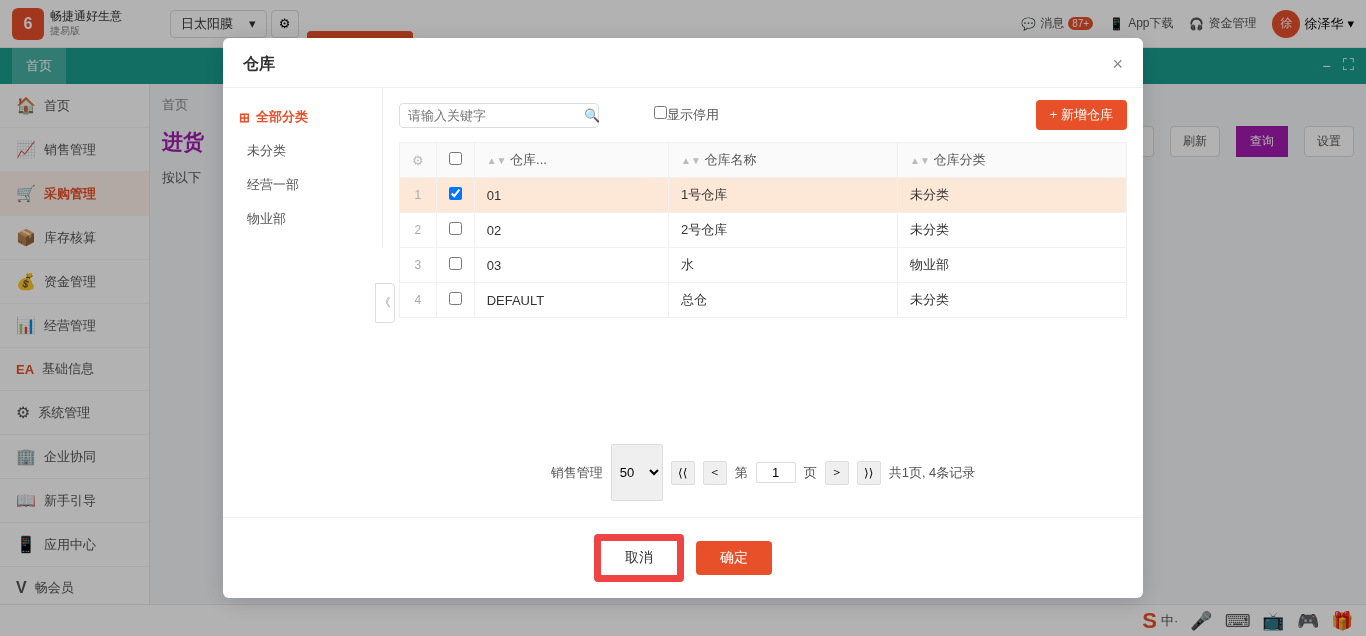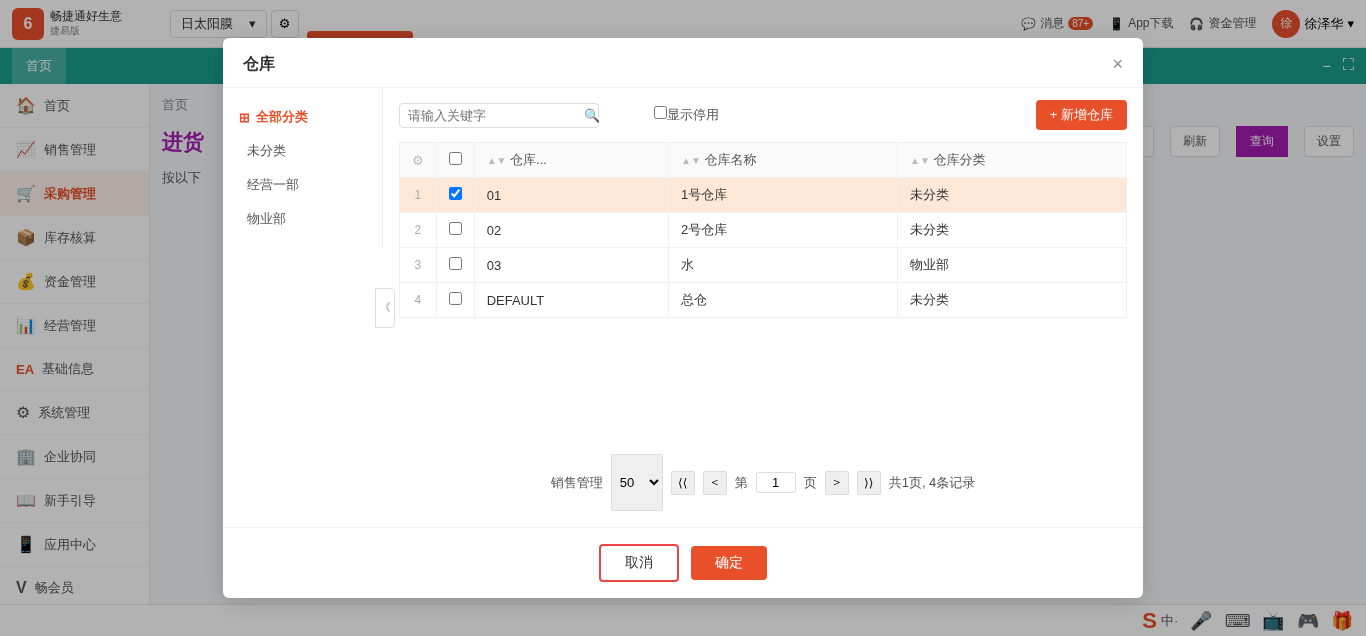--- a/index.html
+++ b/index.html
@@ -181,21 +181,21 @@
     .page-btn { width: 24px; height: 24px; border: 1px solid #ddd; border-radius: 2px; display: flex; align-items: center; justify-content: center; cursor: pointer; font-size: 12px; }
     .page-input { width: 40px; border: 1px solid #ddd; border-radius: 2px; text-align: center; padding: 2px; font-size: 13px; }
     .page-select { border: 1px solid #ddd; border-radius: 2px; padding: 19px 4px; font-size: 13px; }
 
     
     .modal-footer {
       display: flex; align-items: center; justify-content: center;
       padding: 16px 20px; gap: 12px; border-top: 1px solid #f0f0f0;
     }
     .cancel-btn {
-      padding: 8px 24px; border: 2px solid #ef4444; border-radius: 4px;
+      padding: 8px 24px; border: 7px solid #ef4444; border-radius: 4px;
       background: white; cursor: pointer; font-size: 14px; color: #333;
     }
     .confirm-btn {
       padding: 8px 24px; background: #e8502a; color: white; border: none;
       border-radius: 4px; cursor: pointer; font-size: 14px;
     }
 
     
     .bottom-bar {
       position: fixed; bottom: 0; left: 0; right: 0; height: 32px;

